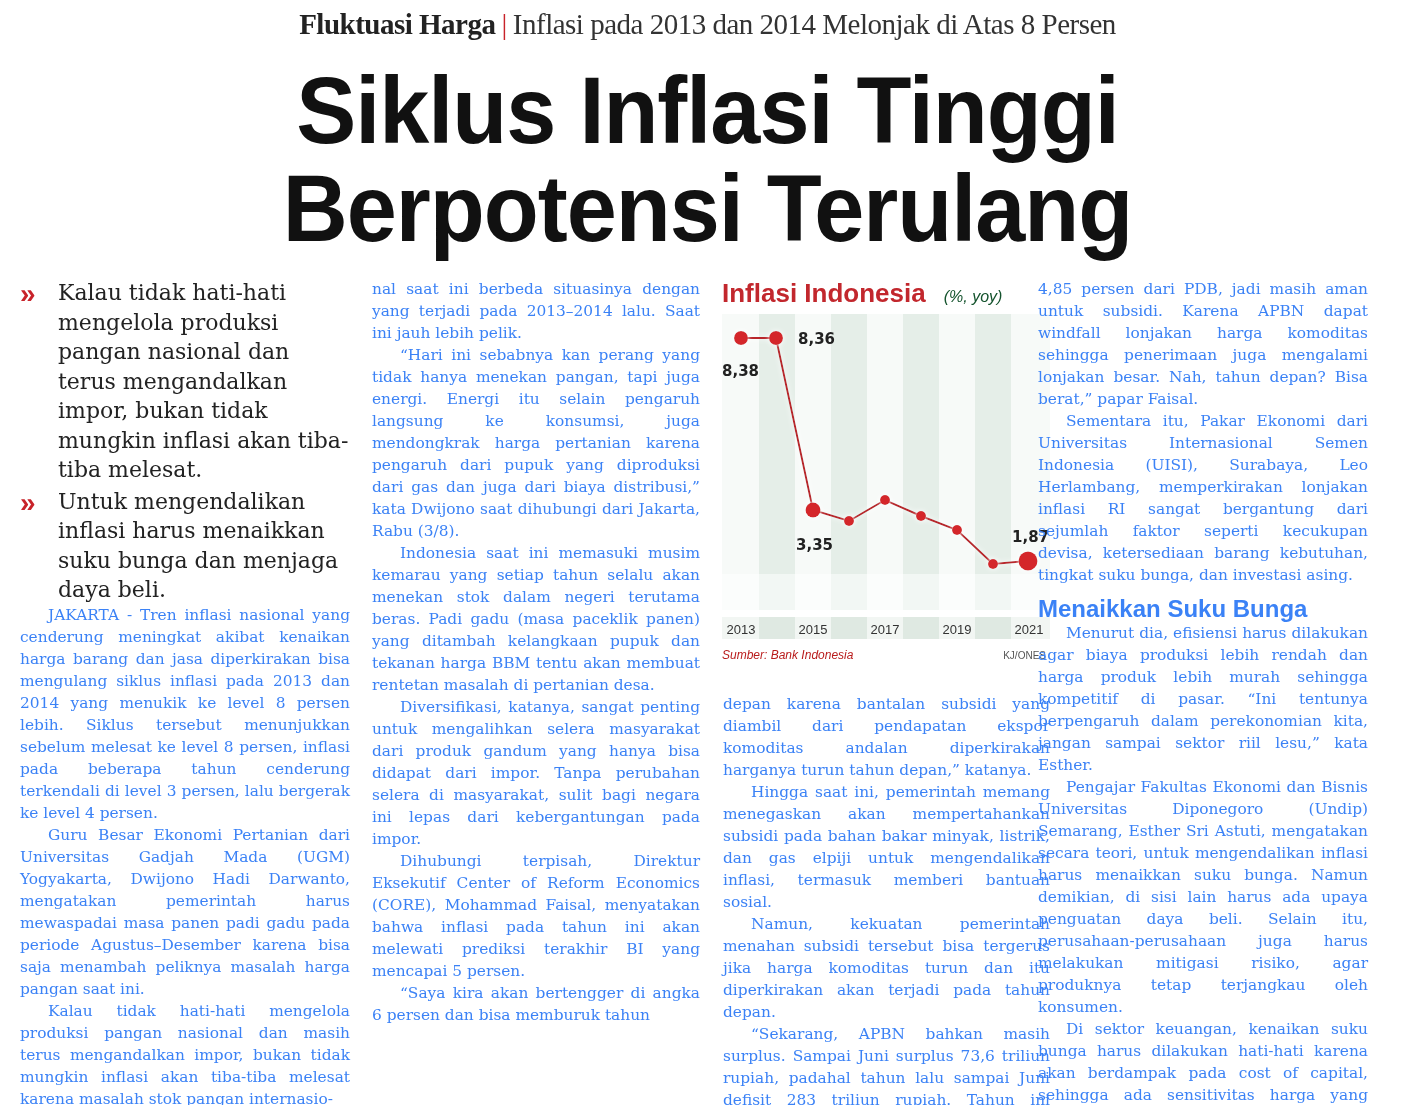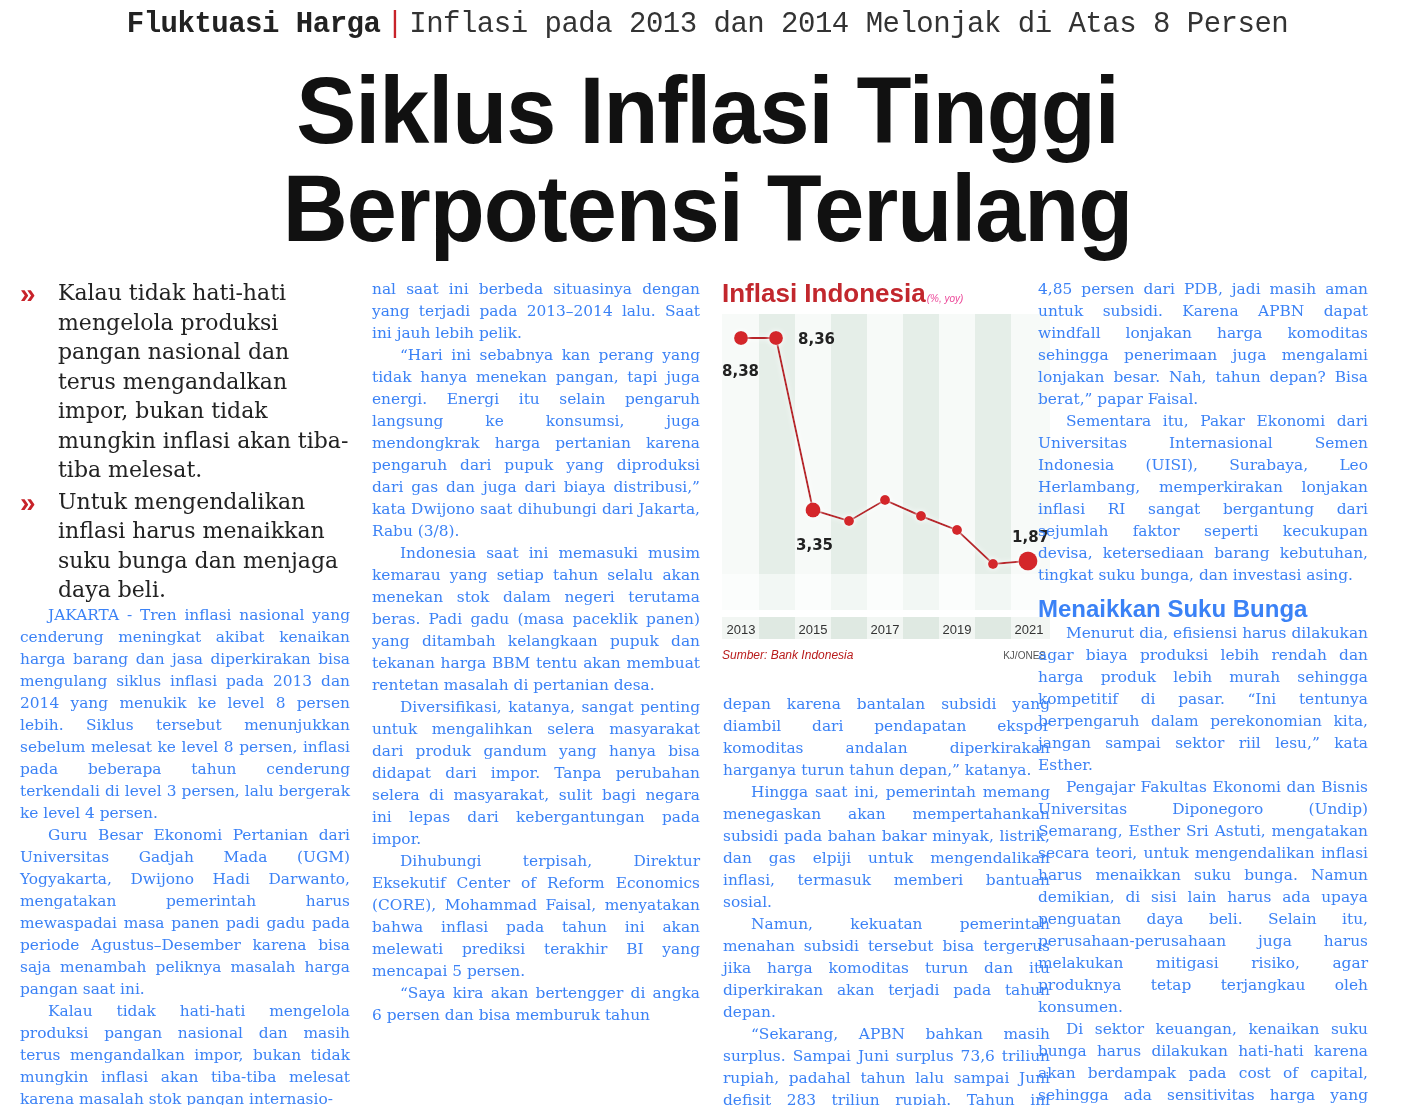--- a/index.html
+++ b/index.html
@@ -1,38 +1,38 @@
 <!DOCTYPE html>
 <html><head>
 <meta charset="utf-8">
 <style>
   html, body { margin:0; padding:0; background:#ffffff; }
   body { width:1415px; height:1105px; position:relative; overflow:hidden; color:#1a1a1a; }
-  .kicker { position:absolute; left:0; top:8px; width:1415px; text-align:center; font-family:Liberation Mono, monospace; font-size:29px; letter-spacing:-0.5px; }
+  .kicker { position:absolute; left:0; top:8px; width:1415px; text-align:center; font-family:Liberation Serif, serif; font-size:29px; letter-spacing:-0.5px; }
   .kicker .k-bold { font-weight:bold; color:#222; }
   .kicker .k-sep { color:#c8232a; margin:0 6px; }
   .kicker .k-sub { color:#333; }
   .headline { position:absolute; left:0; width:1415px; text-align:center; font-family:"Liberation Sans", sans-serif; font-weight:bold; font-size:90px; color:#111; letter-spacing:-1px; line-height:96px; transform:scaleY(1.05); }
   .h1 { top:62px; } .h2 { top:160px; }
   .col { position:absolute; font-family:"DejaVu Serif", serif; font-size:15.4px; line-height:22px; text-align:justify; color:#3b82f6; hyphens:manual; }
   .col p { margin:0; text-indent:28px; }
   .col p.noindent { text-indent:0; }
   .c1 { left:20px; top:604px; width:330px; }
   .c2 { left:372px; top:278px; width:328px; }
   .c3 { left:723px; top:693px; width:327px; }
   .c4 { left:1038px; top:278px; width:330px; }
   .bullets { position:absolute; left:20px; top:278px; width:330px; font-family:"DejaVu Serif", serif; font-size:22px; line-height:29.5px; color:#222; }
   .bullet { position:relative; padding-left:38px; margin-bottom:2px; }
   .bullet .chev { position:absolute; left:0; top:1px; color:#c8232a; font-family:"Liberation Sans", sans-serif; font-weight:bold; font-size:28px; letter-spacing:-4px; }
   .subhead { font-family:"Liberation Sans", sans-serif; font-weight:bold; font-size:24px; margin:12px 0 2px 0; text-indent:0 !important; }
   .signoff { font-weight:bold; }
   .sq { display:inline-block; width:11px; height:11px; background:#888; margin:0 4px 0 2px; vertical-align:0px; }
   .chart { position:absolute; left:722px; top:278px; width:328px; height:388px; }
   .chart-title { position:absolute; left:0; top:0; font-family:"Liberation Sans", sans-serif; font-weight:bold; font-size:26px; color:#c2272d; white-space:nowrap; }
-  .chart-unit { font-family:"Liberation Sans", sans-serif; font-style:italic; font-weight:normal; font-size:10px; color:#ec4899; margin-left:1px; }
+  .chart-unit { font-family:"Liberation Sans", sans-serif; font-style:italic; font-weight:normal; font-size:16px; color:#14532d; margin-left:18px; }
   .chart-svg { position:absolute; left:0; top:36px; }
   .source { position:absolute; left:0; top:370px; font-family:"Liberation Sans", sans-serif; font-style:italic; font-size:12px; color:#b91c1c; }
   .credit { position:absolute; right:4px; top:372px; font-family:"Liberation Sans", sans-serif; font-size:10px; color:#555; }
 </style>
 </head>
 <body>
 
 <div class="kicker">
   <span class="k-bold">Fluktuasi Harga</span><span class="k-sep">|</span><span class="k-sub">Inflasi pada 2013 dan 2014 Melonjak di Atas 8 Persen</span>
 </div>

